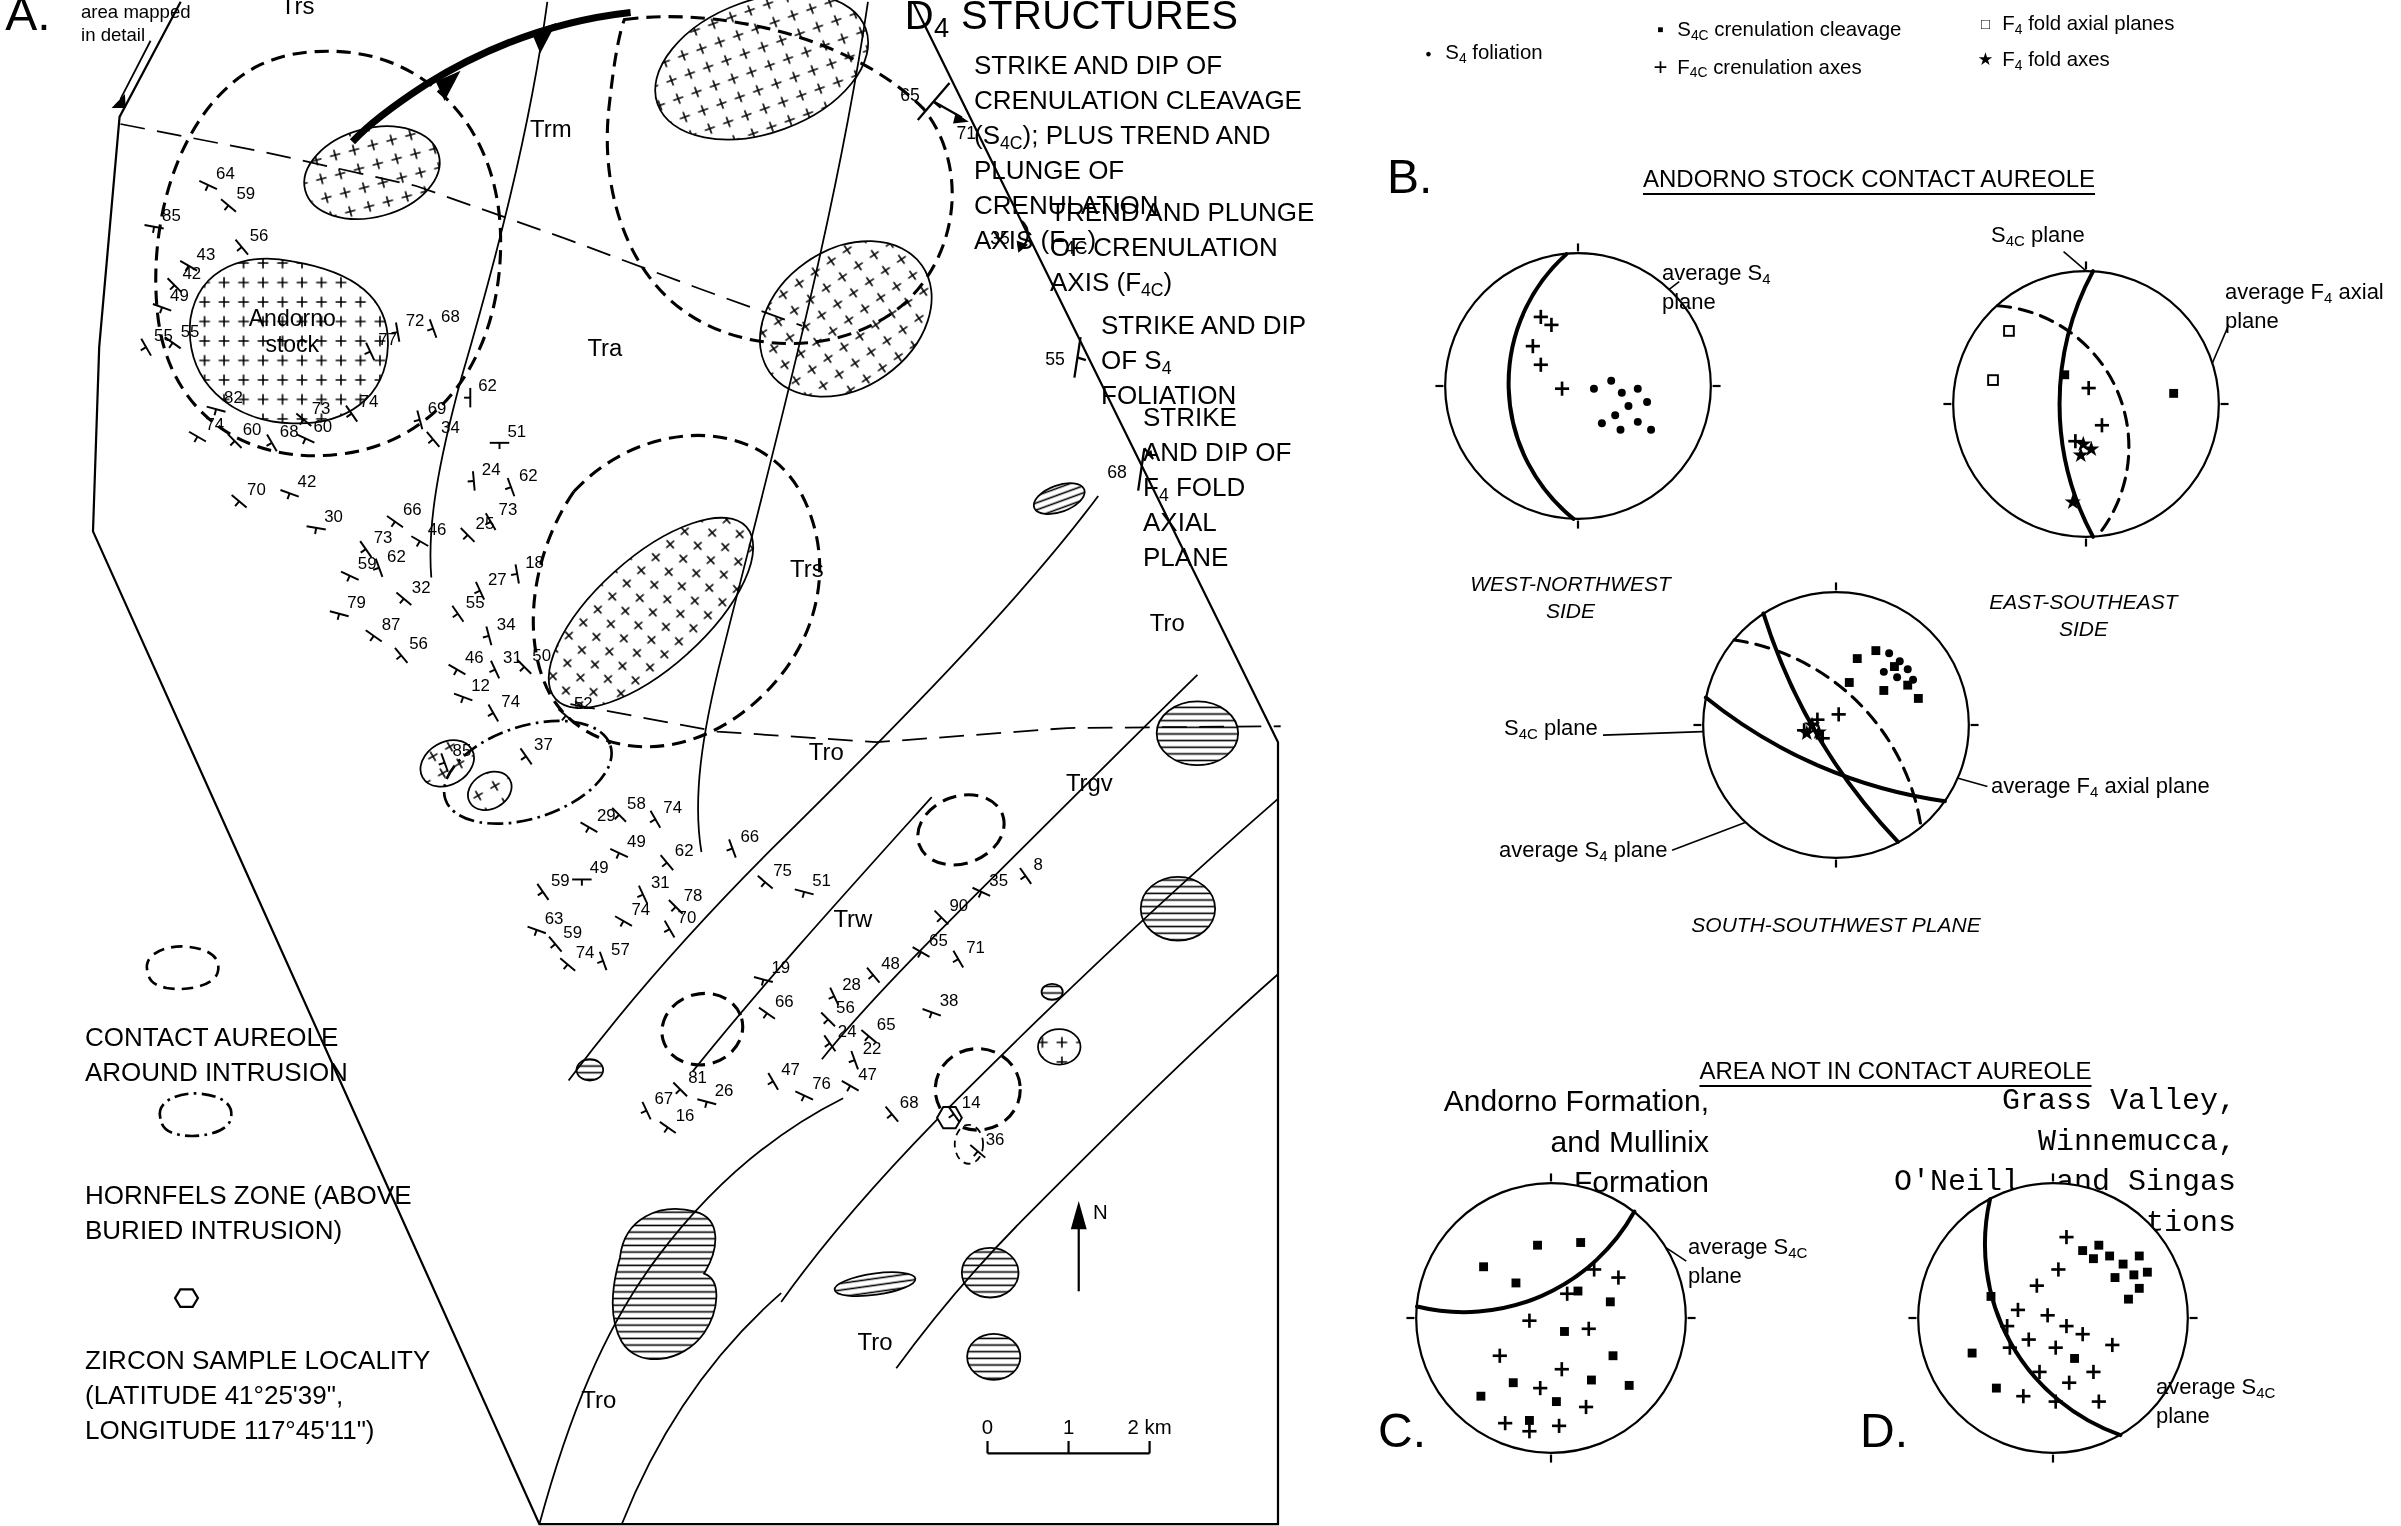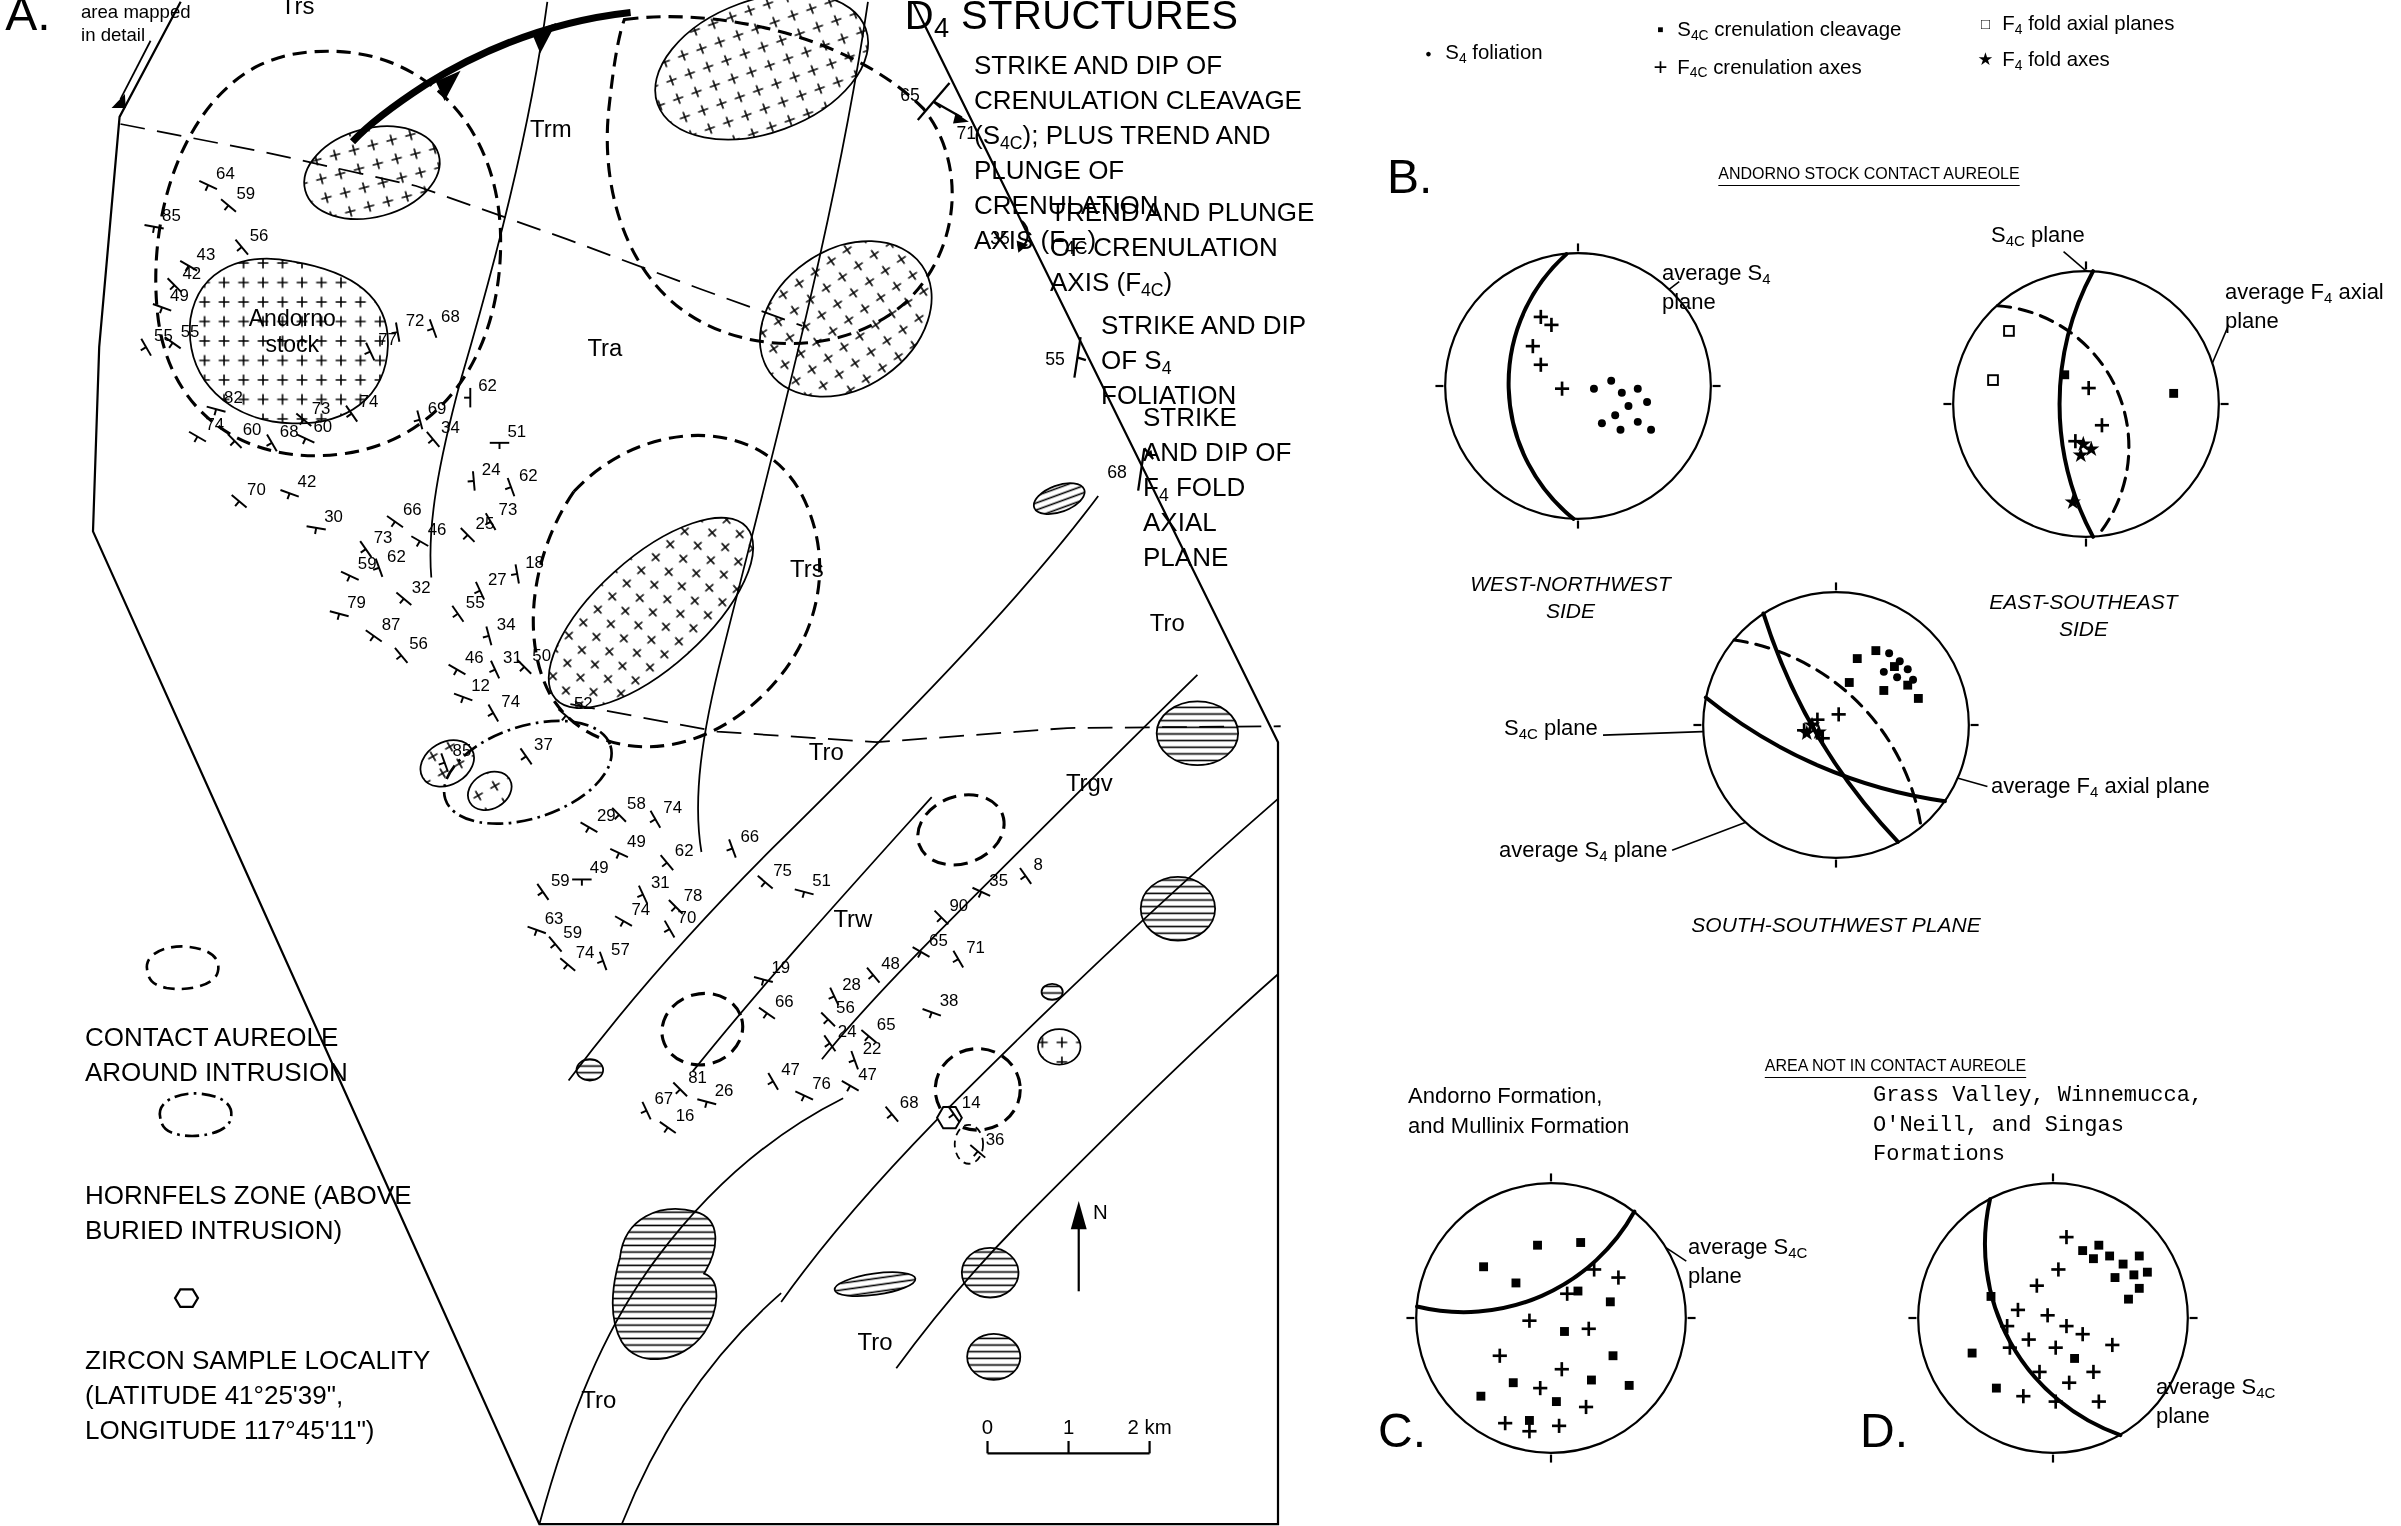--- a/index.html
+++ b/index.html
@@ -8,24 +8,24 @@
   .abs{position:absolute;}
   .pre{white-space:pre-line;}
   sub{font-size:68%;vertical-align:baseline;position:relative;top:0.28em;}
   .panel-letter{font-size:48px;}
   #panel-a-label{left:5.3px;top:-14px;}
   #area-note{left:81px;top:0;font-size:18.6px;line-height:1.25;}
   #title-a{left:850px;top:-7px;width:443px;text-align:center;font-size:40px;letter-spacing:0.4px;}
   #b-label{left:1387px;top:149px;}
   #c-label{left:1378px;top:1403px;}
   #d-label{left:1860px;top:1403px;}
-  .section-title{font-size:16px;text-align:center;text-decoration:underline;text-underline-offset:6.2px;}
+  .section-title{font-size:24px;text-align:center;text-decoration:underline;text-underline-offset:6.2px;}
   #b-title{left:1559px;top:165px;width:620px;}
   #cd-title{left:1603px;top:1057px;width:585px;}
-  .sub-header{font-size:22px;line-height:1.35;text-align:left;}
+  .sub-header{font-size:30px;line-height:1.35;text-align:right;}
   #c-header{left:1408px;top:1081px;width:301px;}
   #d-header{left:1873px;top:1081px;width:363px;font-family:Liberation Mono, monospace;}
   .sn-label{font-size:22px;line-height:1.3;white-space:pre-line;}
   .sn-caption{font-size:21px;font-style:italic;line-height:1.3;text-align:center;white-space:pre-line;}
   .legend-text,.key-text{font-size:26px;line-height:1.35;white-space:pre-line;}
   .sym-item{display:flex;align-items:center;font-size:20.4px;gap:5.3px;}
   .gly{width:23px;text-align:center;display:inline-block;}
   .gly-dot{font-size:10.6px;}.gly-fsq{font-size:19.5px;}.gly-plus{font-size:24px;}
   .gly-osq{font-size:15px;}.gly-star{font-size:17.7px;}
   

